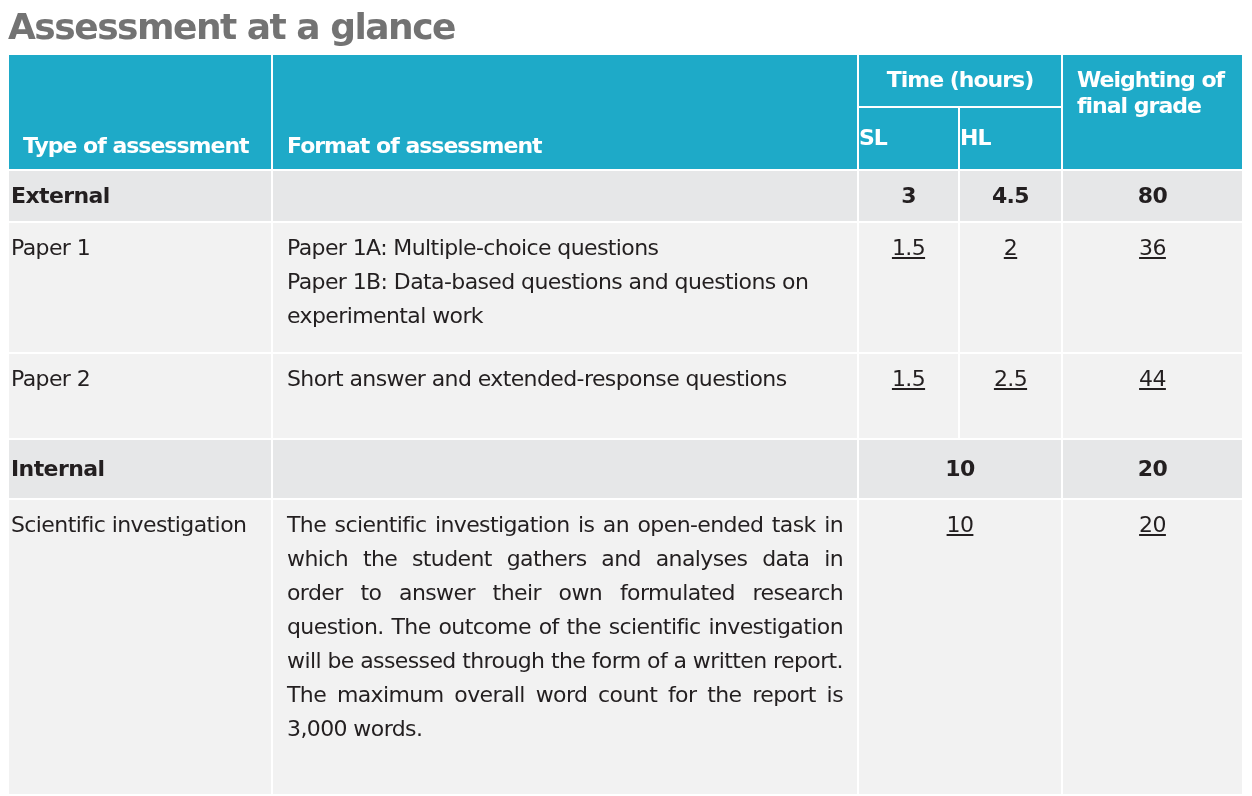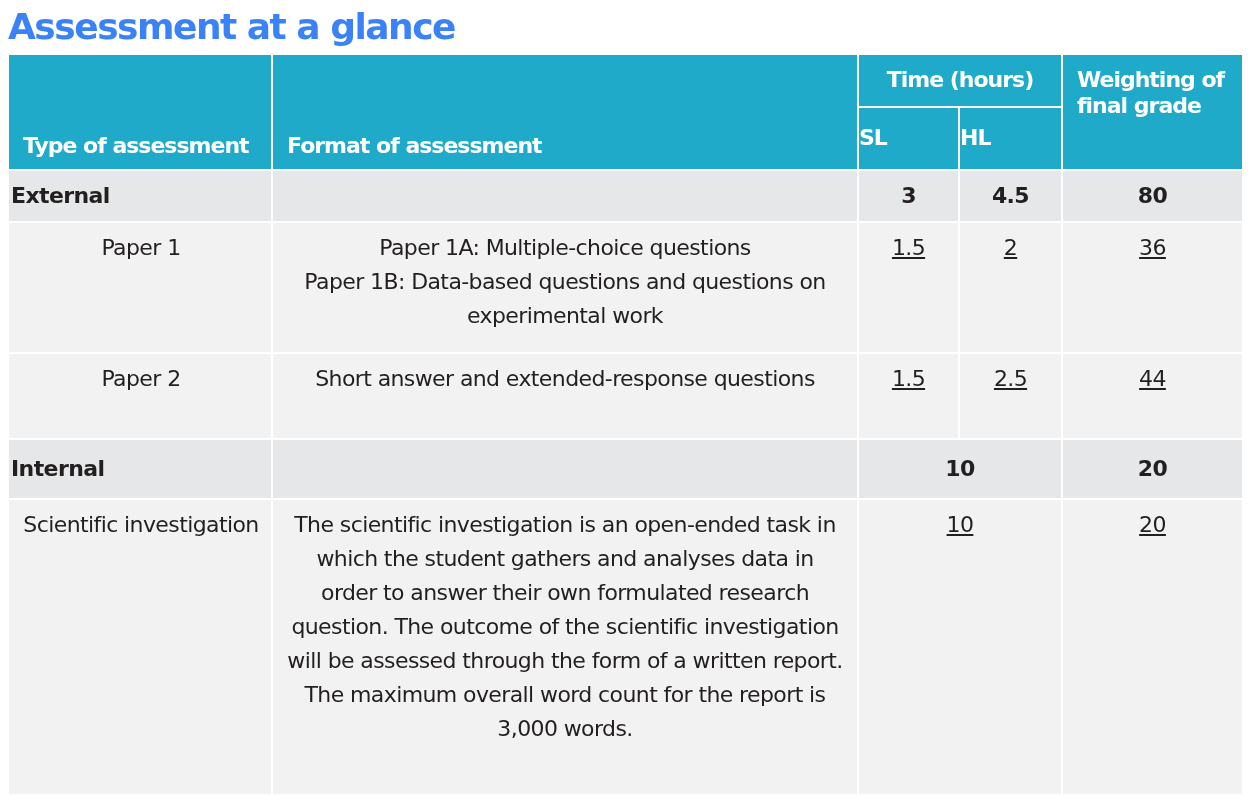--- a/index.html
+++ b/index.html
@@ -1,30 +1,30 @@
 <!DOCTYPE html>
 <html><head>
 <meta charset="utf-8">
 <style>
   html, body { margin:0; padding:0; background:#ffffff; }
   body { width:1252px; height:796px; position:relative; overflow:hidden; font-family:"DejaVu Sans", sans-serif; }
-  .title { position:absolute; left:8px; top:4px; font-size:36px; font-weight:bold; color:#3b82f6; letter-spacing:-1.5px; line-height:46px; }
+  .title { position:absolute; left:8px; top:4px; font-size:36px; font-weight:bold; color:#737373; letter-spacing:-1.5px; line-height:46px; }
   table { position:absolute; left:9px; top:55px; border-collapse:separate; border-spacing:2px; margin:-2px; table-layout:fixed; }
   td, th { padding:0; vertical-align:top; color:#231f20; font-size:22px; line-height:34px; letter-spacing:-0.6px; }
   th { background:#1eaac8; color:#ffffff; font-weight:bold; text-align:left; letter-spacing:-1px; }
   .h-main { height:108px; vertical-align:bottom; padding:0 0 6px 14px; }
   .h-time { height:48px; text-align:center; vertical-align:middle; }
   .h-sub { height:58px; vertical-align:middle; }
   .h-weight { vertical-align:top; padding:12px 0 0 14px; line-height:26px;margin-left:10px; }
   .grp td { background:#e6e7e8; font-weight:bold; height:50px; vertical-align:middle; }
   .row td { background:#f2f2f2; }
   .c1 { padding-left:2px; }
   .c2 { padding-left:14px; padding-right:14px; }
   .num { text-align:center; }
-  .row td { padding-top:8px;text-align:center; }
+  .row td { padding-top:8px; }
   .row td.num { padding-top:8px;text-decoration:underline; }
   .para { display:block; }
   .para + .para { margin-top:0; }
   .justify { text-align:justify; }
 </style>
 </head>
 <body>
 
 <div class="title">Assessment at a glance</div>
 

